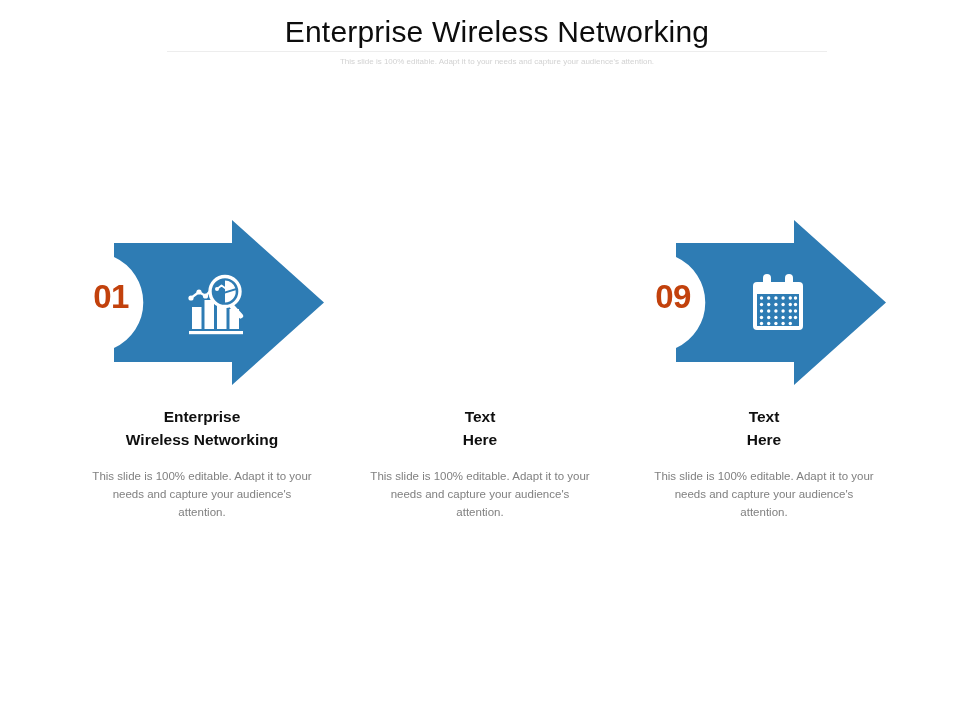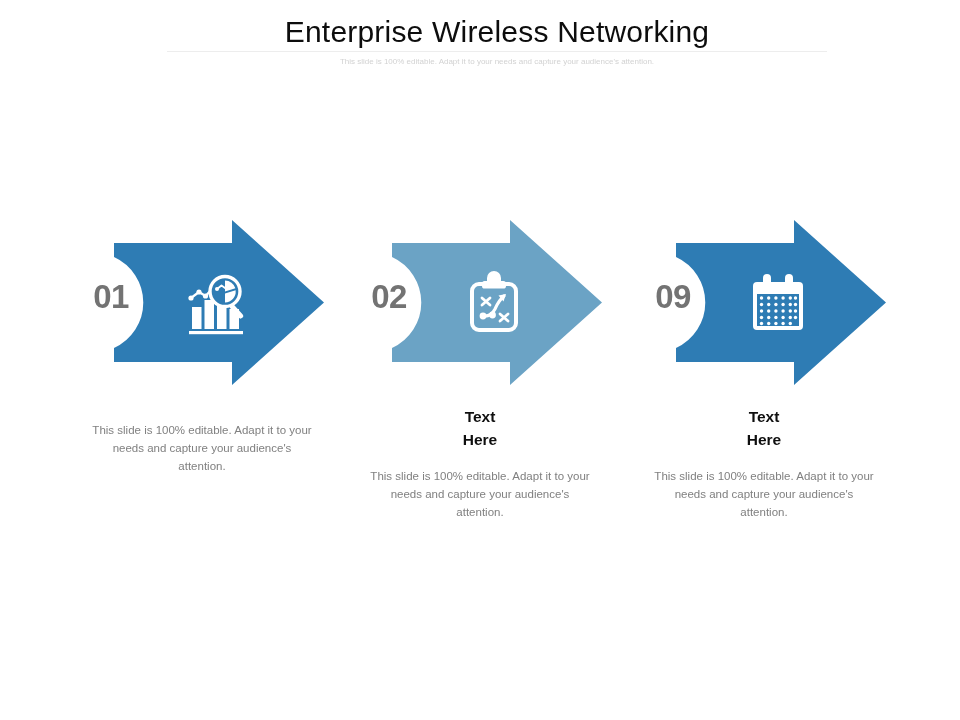--- a/index.html
+++ b/index.html
@@ -94,21 +94,21 @@
     display: block;
   }
   .step-number {
     position: absolute;
     left: 30px;
     top: 72px;
     width: 58px;
     text-align: center;
     font-size: 33px;
     font-weight: bold;
-    color: #737373;
+    color: #c2410c;
     line-height: 40px;
     letter-spacing: -0.5px;
   }
   .icon-holder {
     position: absolute;
     left: 128px;
     top: 62px;
     width: 72px;
     height: 72px;
   }
@@ -192,60 +192,29 @@
 
             <path d="M 37 22 L 41.5 18.5 L 45 21" stroke="#ffffff" stroke-width="1.8" fill="none" stroke-linecap="round" stroke-linejoin="round"></path>
             <circle cx="37" cy="22" r="2" fill="#ffffff"></circle>
 
             <rect x="54" y="36" width="5.2" height="17" rx="2.6" transform="rotate(-42 56.6 44.5)" fill="#ffffff"></rect>
           </svg>
         </div>
       </div>
 
       <div class="caption">
+        <div class="caption-heading">
+          <span>Enterprise</span><br>
+          <span>Wireless Networking</span>
+        </div>
         <div class="caption-body">This slide is 100% editable. Adapt it to your needs and capture your audience's attention.</div>
       </div>
     </div>
 
     <div class="column col-2">
-      <div class="arrow-block">
-        <svg class="arrow-svg" width="300" height="195" viewBox="0 0 300 195">
-          <path d="M 62 38
-                   L 180 38
-                   L 180 15
-                   L 272 97.5
-                   L 180 180
-                   L 180 157
-                   L 62 157
-                   L 62 143
-                   A 50 50 0 0 0 62 52
-                   Z" fill="#6BA3C5"></path>
-        </svg>
-
-        <div class="step-number">02</div>
-
-        <div class="icon-holder">
-          <svg width="72" height="72" viewBox="0 0 72 72" fill="none">
-
-            <path d="M 29 11 A 7 7 0 0 1 43 11 L 43 16 L 29 16 Z" fill="#ffffff"></path>
-            <rect x="24" y="14" width="24" height="7.5" rx="2.6" fill="#ffffff"></rect>
-
-            <rect x="14" y="17" width="44" height="46" rx="7" stroke="#ffffff" stroke-width="4" fill="none"></rect>
-
-            <path d="M 25 49 Q 33 50 37 42 Q 41 33 46 29" stroke="#ffffff" stroke-width="3.1" fill="none" stroke-linecap="round"></path>
-            <path d="M 48 27 L 40.5 28.5 L 45.5 34.5 Z" fill="#ffffff"></path>
-
-            <circle cx="25" cy="49" r="3.4" fill="#ffffff"></circle>
-            <circle cx="34.5" cy="48" r="3.4" fill="#ffffff"></circle>
-
-            <path d="M 24 31 L 32 38 M 32 31 L 24 38" stroke="#ffffff" stroke-width="2.8" stroke-linecap="round"></path>
-            <path d="M 42 47 L 50 54 M 50 47 L 42 54" stroke="#ffffff" stroke-width="2.8" stroke-linecap="round"></path>
-          </svg>
-        </div>
-      </div>
 
       <div class="caption">
         <div class="caption-heading">
           <span>Text</span><br>
           <span>Here</span>
         </div>
         <div class="caption-body">This slide is 100% editable. Adapt it to your needs and capture your audience's attention.</div>
       </div>
     </div>
 

